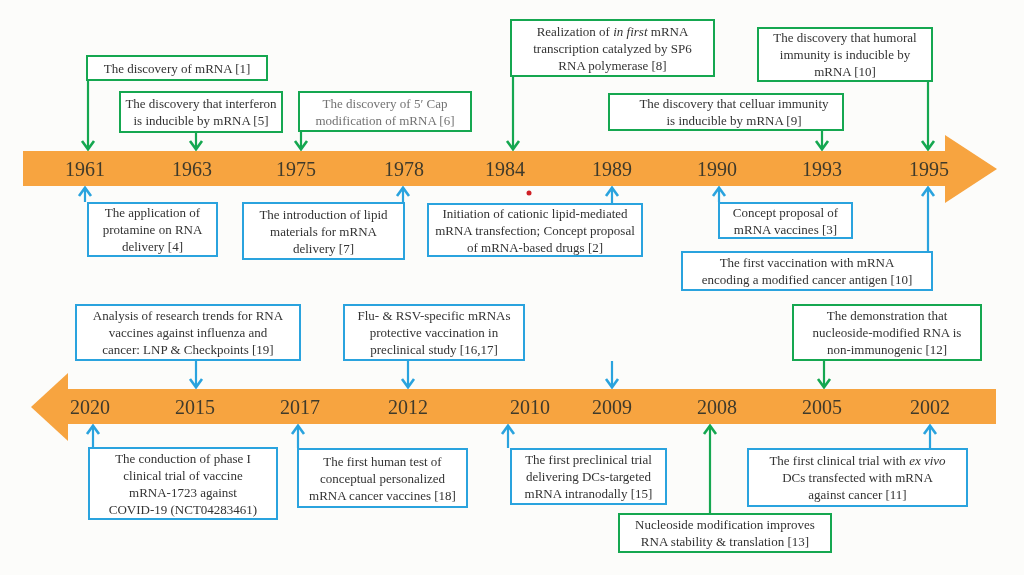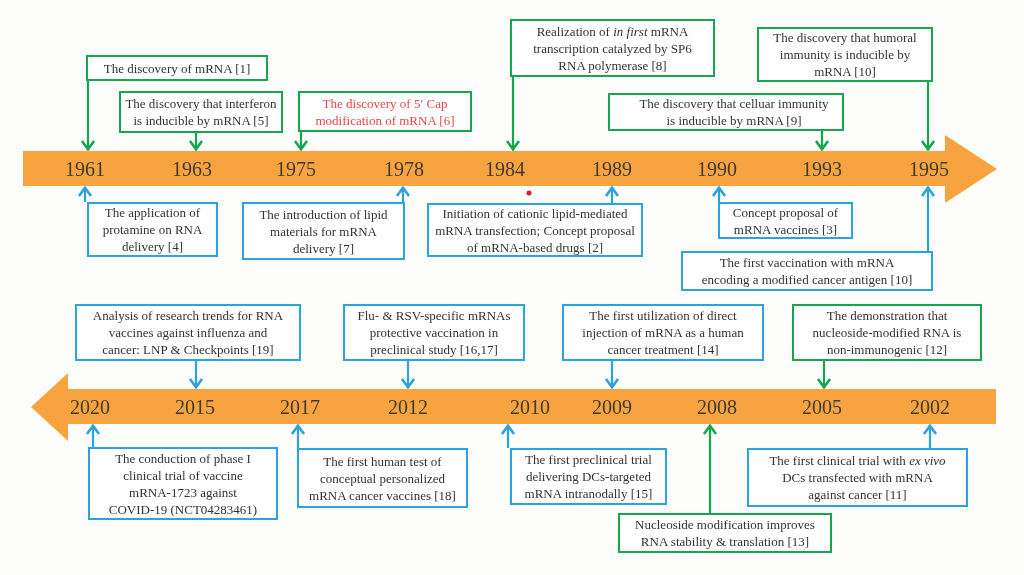--- a/index.html
+++ b/index.html
@@ -82,21 +82,21 @@
     <div class="year" style="left: 717px; top: 157.5px; color: rgb(63, 58, 43);">1990</div>
     <div class="year" style="left: 822px; top: 157.5px; color: rgb(63, 58, 43);">1993</div>
     <div class="year" style="left: 929px; top: 157.5px; color: rgb(63, 58, 43);">1995</div>
     <div class="evbox" style="left: 86px; top: 55px; width: 182px; height: 26px; border-color: rgb(21, 167, 80); color: rgb(51, 51, 51);">
       <div class="evline">The discovery of mRNA [1]</div>
     </div>
     <div class="evbox" style="left: 119px; top: 91px; width: 164px; height: 42px; border-color: rgb(21, 167, 80); color: rgb(51, 51, 51);">
       <div class="evline">The discovery that interferon</div>
       <div class="evline">is inducible by mRNA [5]</div>
     </div>
-    <div class="evbox" style="left: 298px; top: 91px; width: 174px; height: 41px; border-color: rgb(21, 167, 80); color: #ef4444;">
+    <div class="evbox" style="left: 298px; top: 91px; width: 174px; height: 41px; border-color: rgb(21, 167, 80); color: #737373;">
       <div class="evline">The discovery of 5′ Cap</div>
       <div class="evline">modification of mRNA [6]</div>
     </div>
     <div class="evbox" style="left: 510px; top: 19px; width: 205px; height: 58px; border-color: rgb(21, 167, 80); color: rgb(51, 51, 51);">
       <div class="evline">Realization of <i>in first</i> mRNA</div>
       <div class="evline">transcription catalyzed by SP6</div>
       <div class="evline">RNA polymerase [8]</div>
     </div>
     <div class="evbox" style="left: 608px; top: 93px; width: 236px; height: 38px; border-color: rgb(21, 167, 80); color: rgb(51, 51, 51); padding-left: 16px;">
       <div class="evline">The discovery that celluar immunity</div>
@@ -144,25 +144,20 @@
     <div class="evbox" style="left: 75px; top: 304px; width: 226px; height: 57px; border-color: rgb(42, 163, 222); color: rgb(51, 51, 51);">
       <div class="evline">Analysis of research trends for RNA</div>
       <div class="evline">vaccines against influenza and</div>
       <div class="evline">cancer: LNP &amp; Checkpoints [19]</div>
     </div>
     <div class="evbox" style="left: 343px; top: 304px; width: 182px; height: 57px; border-color: rgb(42, 163, 222); color: rgb(51, 51, 51);">
       <div class="evline">Flu- &amp; RSV-specific mRNAs</div>
       <div class="evline">protective vaccination in</div>
       <div class="evline">preclinical study [16,17]</div>
     </div>
-    <div class="evbox" style="left: 562px; top: 304px; width: 202px; height: 57px; border-color: rgb(42, 163, 222); color: rgb(51, 51, 51);">
-      <div class="evline">The first utilization of direct</div>
-      <div class="evline">injection of mRNA as a human</div>
-      <div class="evline">cancer treatment [14]</div>
-    </div>
     <div class="evbox" style="left: 792px; top: 304px; width: 190px; height: 57px; border-color: rgb(21, 167, 80); color: rgb(51, 51, 51);">
       <div class="evline">The demonstration that</div>
       <div class="evline">nucleoside-modified RNA is</div>
       <div class="evline">non-immunogenic [12]</div>
     </div>
     <div class="evbox" style="left: 88px; top: 447px; width: 190px; height: 73px; border-color: rgb(42, 163, 222); color: rgb(51, 51, 51);">
       <div class="evline">The conduction of phase I</div>
       <div class="evline">clinical trial of vaccine</div>
       <div class="evline">mRNA-1723 against</div>
       <div class="evline">COVID-19 (NCT04283461)</div>

